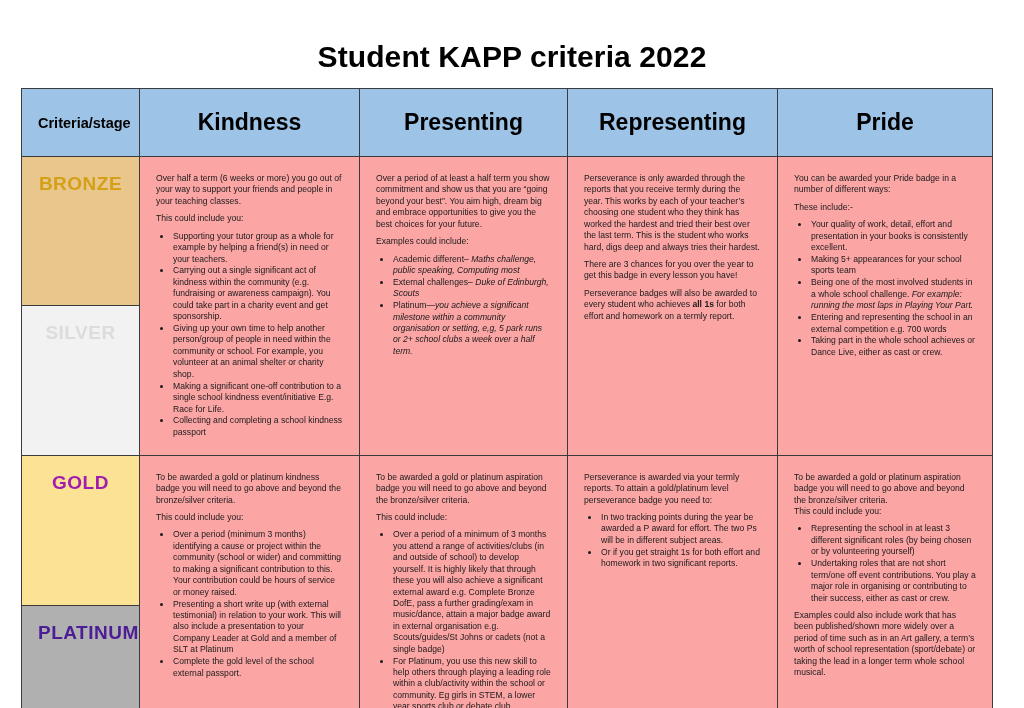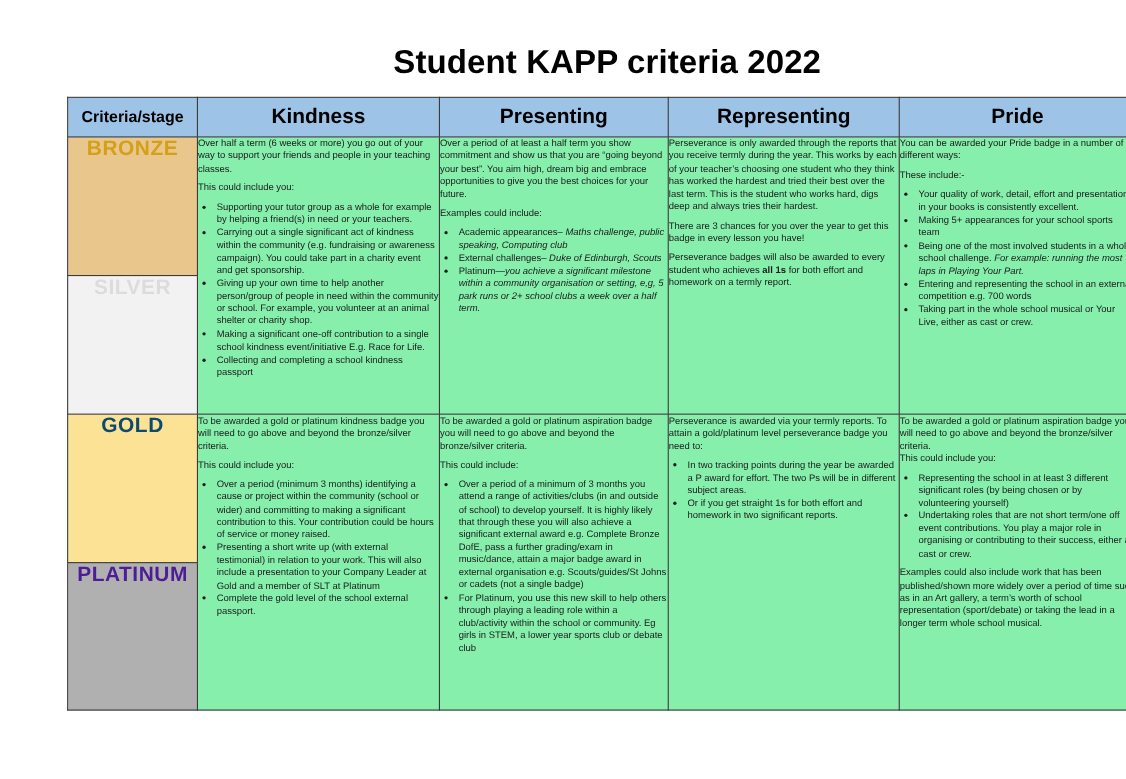--- a/index.html
+++ b/index.html
@@ -11,21 +11,20 @@
     width: 1024px;
     height: 708px;
     font-family: "Liberation Sans", sans-serif;
     color: #1a1a1a;
     overflow: hidden;
   }
   .page {
     position: relative;
     width: 852px;
     height: 708px;
-    margin-left: 40px;
   }
   .doc-title {
     position: absolute;
     left: 0;
     top: 40px;
     width: 1024px;
     text-align: center;
     font-size: 30px;
     font-weight: bold;
     letter-spacing: 0.1px;
@@ -38,57 +37,57 @@
     width: 971px;
   }
   table.kapp {
     border-collapse: collapse;
     table-layout: fixed;
     width: 971px;
   }
   table.kapp td, table.kapp th {
     border: 1px solid #3b3b3b;
     vertical-align: top;
-    padding: 0;
+    padding: 16px;
   }
   
   col.c-stage   { width: 118px; }
   col.c-kind    { width: 220px; }
   col.c-asp     { width: 208px; }
   col.c-pers    { width: 210px; }
   col.c-pride   { width: 215px; }
 
   
   tr.head-row th {
     background: #9dc3e6;
     height: 35px;
     text-align: center;
     vertical-align: middle;
     font-weight: bold;
     color: #000000;
   }
   th.h-stage { font-size: 14.5px; }
-  th.h-pillar { font-size: 19px; }
+  th.h-pillar { font-size: 23px; }
 
   
   td.stage {
     text-align: center;
     vertical-align: middle;
     font-size: 19px;
     font-weight: bold;
     letter-spacing: 0.5px;
   }
   td.stage-bronze   { background: #e9c68c; color: #d4a017; }
   td.stage-silver   { background: #f2f2f2; color: #dcdcdc; }
-  td.stage-gold     { background: #fce294; color: #0c4a6e; }
+  td.stage-gold     { background: #fce294; color: #a21caf; }
   td.stage-platinum { background: #b0b0b0; color: #4c1d95; }
 
   
   td.content {
-    background: #86efac;
+    background: #fca5a5;
     padding: 5px 6px 6px 6px;
     font-size: 8.6px;
     line-height: 1.33;
     color: #1a1a1a;
   }
   td.content p {
     margin: 0 0 6px 0;
   }
   td.content p.tight { margin-bottom: 0; }
   td.content ul {
@@ -146,41 +145,41 @@
               <li>Giving up your own time to help another person/group of people in need within the community or school.  For example, you volunteer at an animal shelter or charity shop.</li>
               <li>Making a significant one-off contribution to a single school kindness event/initiative E.g. Race for Life.</li>
               <li>Collecting and completing a school kindness passport</li>
             </ul>
           </td>
 
           <td class="content" rowspan="2">
             <p>Over a period of at least a half term you show commitment and show us that you are “going beyond your best”.  You aim high, dream big and embrace opportunities to give you the best choices for your future.</p>
             <p>Examples could include:</p>
             <ul>
-              <li><span>Academic appearances– </span><span class="it">Maths challenge, public speaking, Computing club</span></li>
+              <li><span>Academic different– </span><span class="it">Maths challenge, public speaking, Computing most</span></li>
               <li><span>External challenges– </span><span class="it">Duke of Edinburgh, Scouts</span></li>
               <li><span>Platinum—</span><span class="it">you achieve a significant milestone within a community organisation or setting, e,g, 5 park runs or 2+ school clubs a week over a half term.</span></li>
             </ul>
           </td>
 
           <td class="content" rowspan="2">
             <p>Perseverance is only awarded through the reports that you receive termly during the year.  This works by each of your teacher’s choosing one student who they think has worked the hardest and tried their best over the last term.  This is the student who works hard, digs deep and always tries their hardest.</p>
             <p>There are 3 chances for you over the year to get this badge in every lesson you have!</p>
             <p><span>Perseverance badges will also be awarded to every student who achieves </span><span class="bd">all 1s</span><span> for both effort and homework on a termly report.</span></p>
           </td>
 
           <td class="content" rowspan="2">
             <p>You can be awarded your Pride badge in a number of different ways:</p>
             <p>These include:-</p>
             <ul>
               <li><span>Your quality of work, detail, effort and presentation in your books is consistently excellent.</span><span class="it"></span></li>
               <li><span>Making 5+ appearances for your school sports team</span><span class="it"></span></li>
               <li><span>Being one of the most involved students in a whole school challenge. </span><span class="it">For example: running the most laps in Playing Your Part.</span></li>
               <li><span>Entering and representing the school in an external competition e.g. 700 words</span><span class="it"></span></li>
-              <li><span>Taking part in the whole school musical or Your Live, either as cast or crew.</span><span class="it"></span></li>
+              <li><span>Taking part in the whole school achieves or Dance Live, either as cast or crew.</span><span class="it"></span></li>
             </ul>
           </td>
         </tr>
 
         <tr class="row-silver">
           <td class="stage stage-silver">SILVER</td>
         </tr>
 
         <tr class="row-gold">
           <td class="stage stage-gold">GOLD</td>

